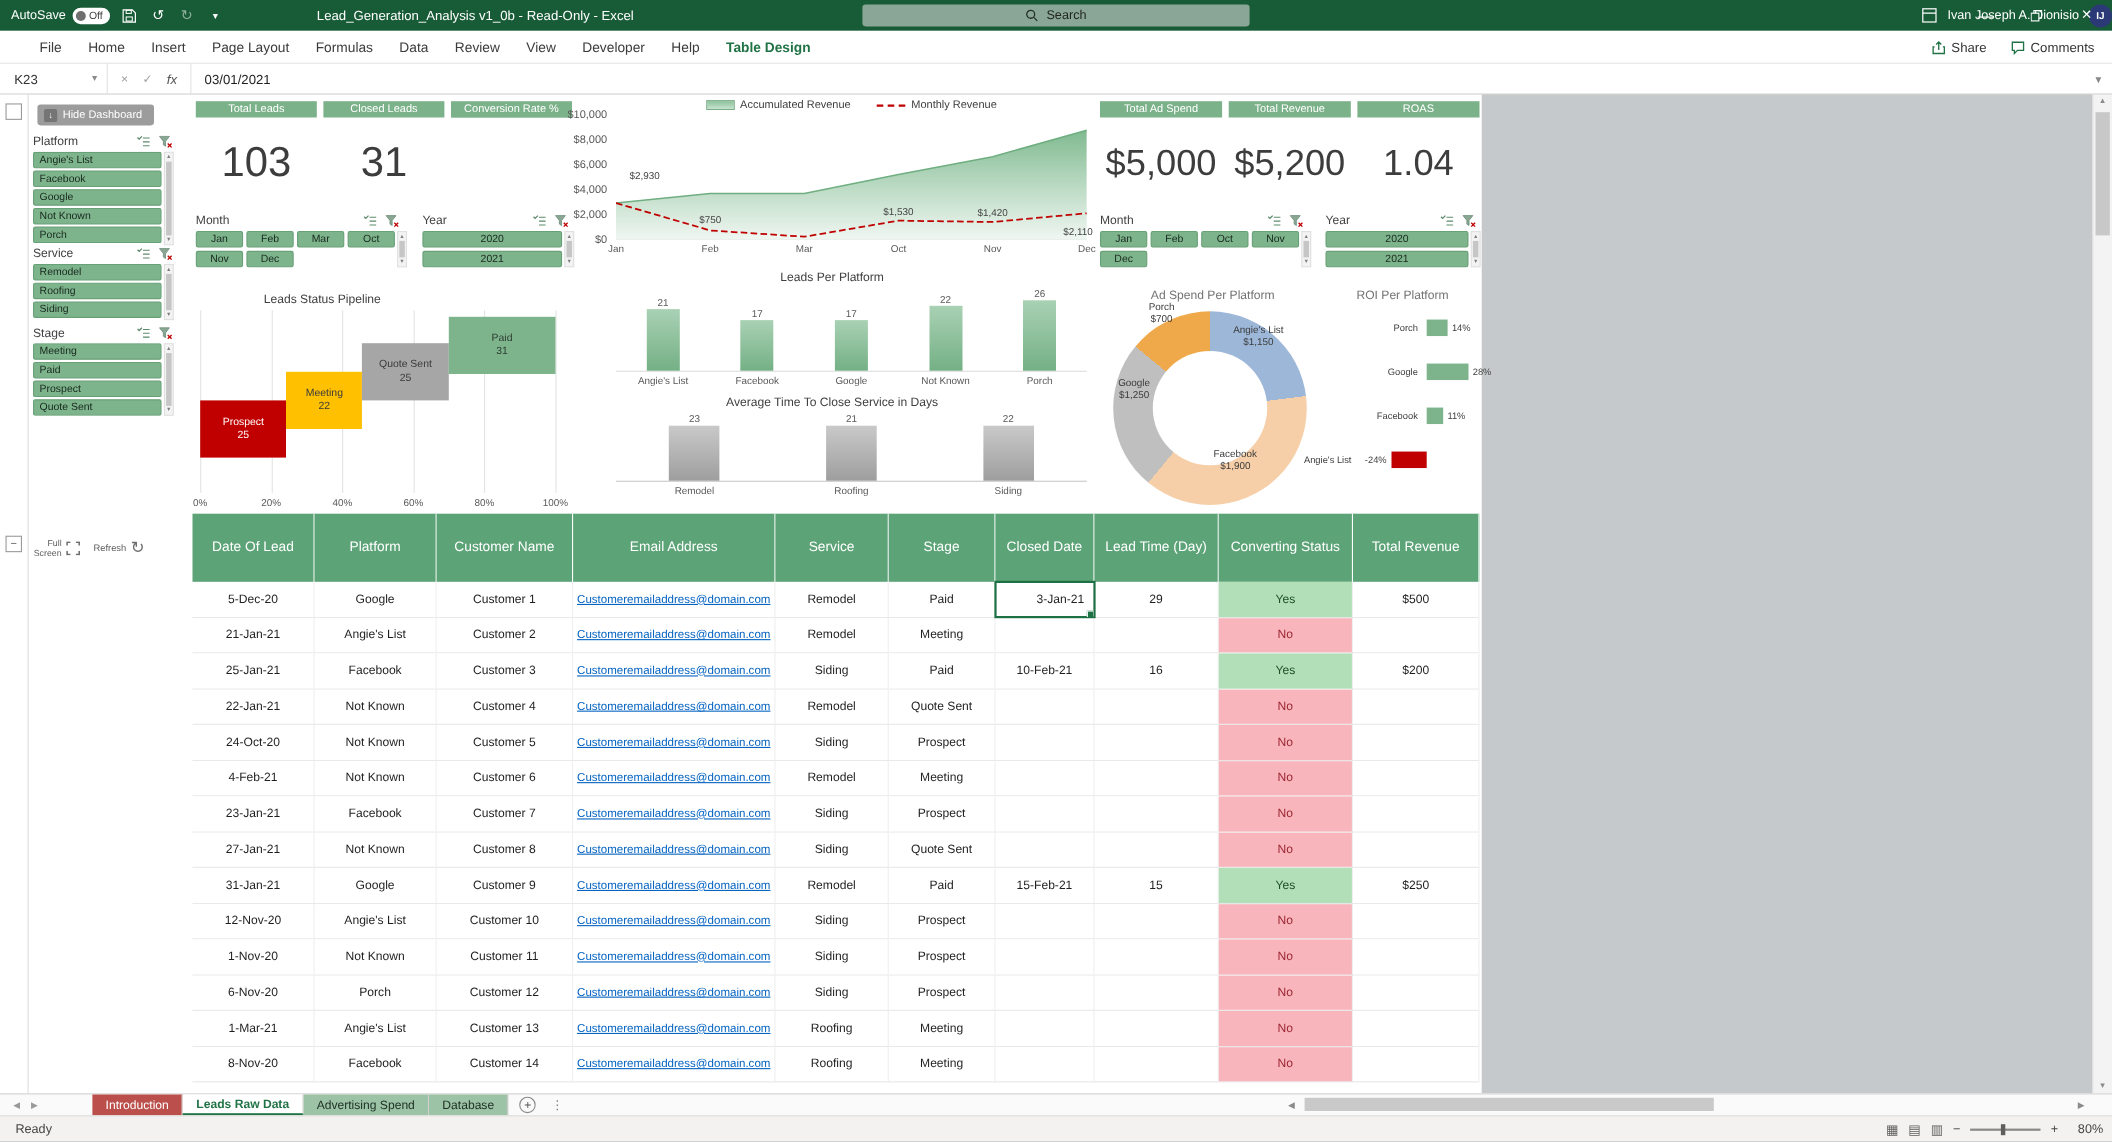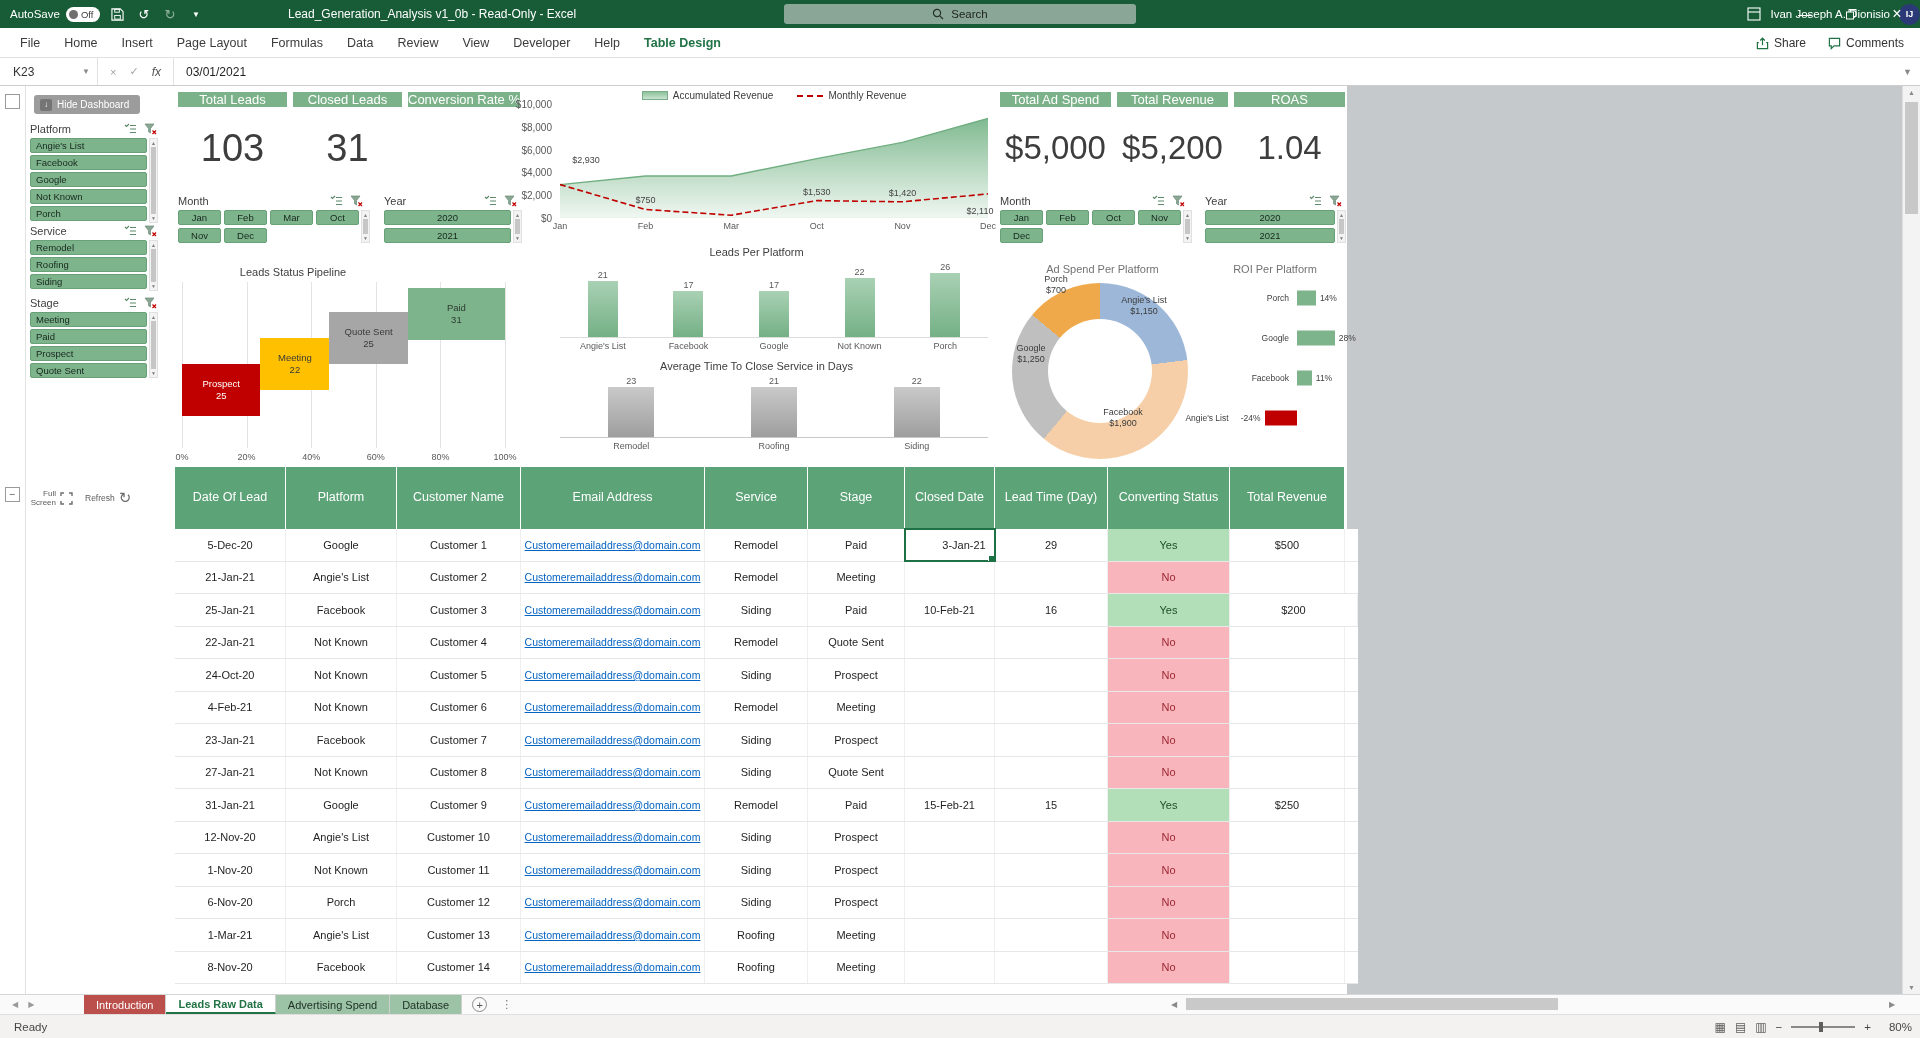--- a/index.html
+++ b/index.html
@@ -20,21 +20,21 @@
 .searchbox{position:absolute;left:50%;top:4px;transform:translateX(-50%);width:352px;height:20px;background:#8aa696;border-radius:3px;display:flex;align-items:center;justify-content:center;gap:7px;color:#20261f;font-size:11.5px}
 .tright{position:absolute;right:0;top:0;height:28px;display:flex;align-items:center}
 .uname{font-size:11.5px;margin-right:9px}
 .avatar{width:21px;height:21px;border-radius:50%;background:#2b3a77;color:#fff;font-size:9px;font-weight:bold;display:flex;align-items:center;justify-content:center}
 .tb-apps{position:absolute;right:150px;top:0;height:28px;width:32px;display:flex;align-items:center;justify-content:center}
 .winbtn{width:46px;height:28px;display:flex;align-items:center;justify-content:center;font-size:14px;color:#fff}
 #btn-min{position:absolute;right:92px;top:0}#btn-max{position:absolute;right:46px;top:0}#btn-close{position:absolute;right:0;top:0}
 
 
 #ribbon{position:absolute;left:0;top:28px;width:1920px;height:30px;background:#fff;border-bottom:1px solid #e3e1df}
-#ribbon-tabs{display:flex;padding-left:8px;height:30px;align-items:center}
+#ribbon-tabs{display:flex;padding-left:24px;height:30px;align-items:center}
 .rtab{padding:0 12px;font-size:12.5px;color:#3b3b3b;height:30px;display:flex;align-items:center;white-space:nowrap}
 .rtab.active{color:#217346;font-weight:bold}
 .ribbon-right{position:absolute;right:16px;top:0;height:30px;display:flex;align-items:center;gap:22px;font-size:12px;color:#333}
 .rr-btn{display:flex;align-items:center;gap:5px}
 
 
 #formulabar{position:absolute;left:0;top:58px;width:1920px;height:28px;background:#fff;border-bottom:1px solid #cfcdcb;display:flex;align-items:stretch;font-size:12px;color:#333}
 .namebox{width:98px;display:flex;align-items:center;justify-content:space-between;padding:0 7px 0 13px;border-right:1px solid #e3e1df}
 .nb-chev{color:#8a8a8a;font-size:8px}
 .fb-btns{display:flex;align-items:center;gap:13px;padding:0 12px;border-right:1px solid #e3e1df;color:#a0a0a0;font-size:11px}
@@ -64,21 +64,21 @@
 .chips.wide .chip{width:100%}
 .mini-scroll{position:absolute;width:9px;background:#f3f3f3;border:1px solid #e0e0e0;display:flex;flex-direction:column;align-items:center;justify-content:space-between;padding:1px 0;font-size:5px;color:#7d7d7d}
 .mini-thumb{width:5px;flex:1;margin:1px 0;background:#c6c6c6}
 .small-btns{position:absolute;display:flex;align-items:center;gap:12px;color:#5c5c5c}
 .sb-item{display:flex;align-items:center;gap:4px}
 .sb-txt{font-size:8px;line-height:1.15;text-align:right;width:26px}
 
 
 .kpirow{position:absolute;display:flex;gap:6px}
 .kpi{flex:1;display:flex;flex-direction:column}
-.kpi-h{height:15px;background:#7cb28a;color:#fff;font-size:13px;display:flex;align-items:center;justify-content:center;white-space:nowrap}
+.kpi-h{height:15px;background:#7cb28a;color:#fff;font-size:10px;display:flex;align-items:center;justify-content:center;white-space:nowrap}
 .kpi-v{height:82px;background:#fff;display:flex;align-items:center;justify-content:center;color:#3d3d3d}
 .kpirow.left .kpi-v{font-size:38px}
 .kpirow.right .kpi-v{font-size:33px}
 
 
 .ctitle{position:absolute;font-size:11px;color:#404040;text-align:center}
 .ctitle.gray{color:#737373}
 .legend{position:absolute;display:flex;gap:24px;align-items:center;justify-content:center;font-size:10px;color:#3d3d3d}
 .lg-item{display:flex;align-items:center}
 .lg-swatch{width:26px;height:9px;background:linear-gradient(180deg,#8cc09a,#c8e4d0);border:1px solid #7aae88;margin-right:5px}
@@ -715,21 +715,21 @@
       <div class="tr">
         <div class="td" style="width: 111px;">25-Jan-21</div>
         <div class="td" style="width: 111px;">Facebook</div>
         <div class="td" style="width: 124px;">Customer 3</div>
         <a class="td email" style="width: 184px;">Customeremailaddress@domain.com</a>
         <div class="td" style="width: 103px;">Siding</div>
         <div class="td" style="width: 97px;">Paid</div>
         <div class="td" style="width: 90px;">10-Feb-21</div>
         <div class="td" style="width: 113px;">16</div>
         <div class="td yes" style="width: 122px;">Yes</div>
-        <div class="td" style="width: 128px;">$200</div>
+        <div class="td" style="width: 115px;">$200</div>
       </div>
       <div class="tr">
         <div class="td" style="width: 111px;">22-Jan-21</div>
         <div class="td" style="width: 111px;">Not Known</div>
         <div class="td" style="width: 124px;">Customer 4</div>
         <a class="td email" style="width: 184px;">Customeremailaddress@domain.com</a>
         <div class="td" style="width: 103px;">Remodel</div>
         <div class="td" style="width: 97px;">Quote Sent</div>
         <div class="td" style="width: 90px;"></div>
         <div class="td" style="width: 113px;"></div>

